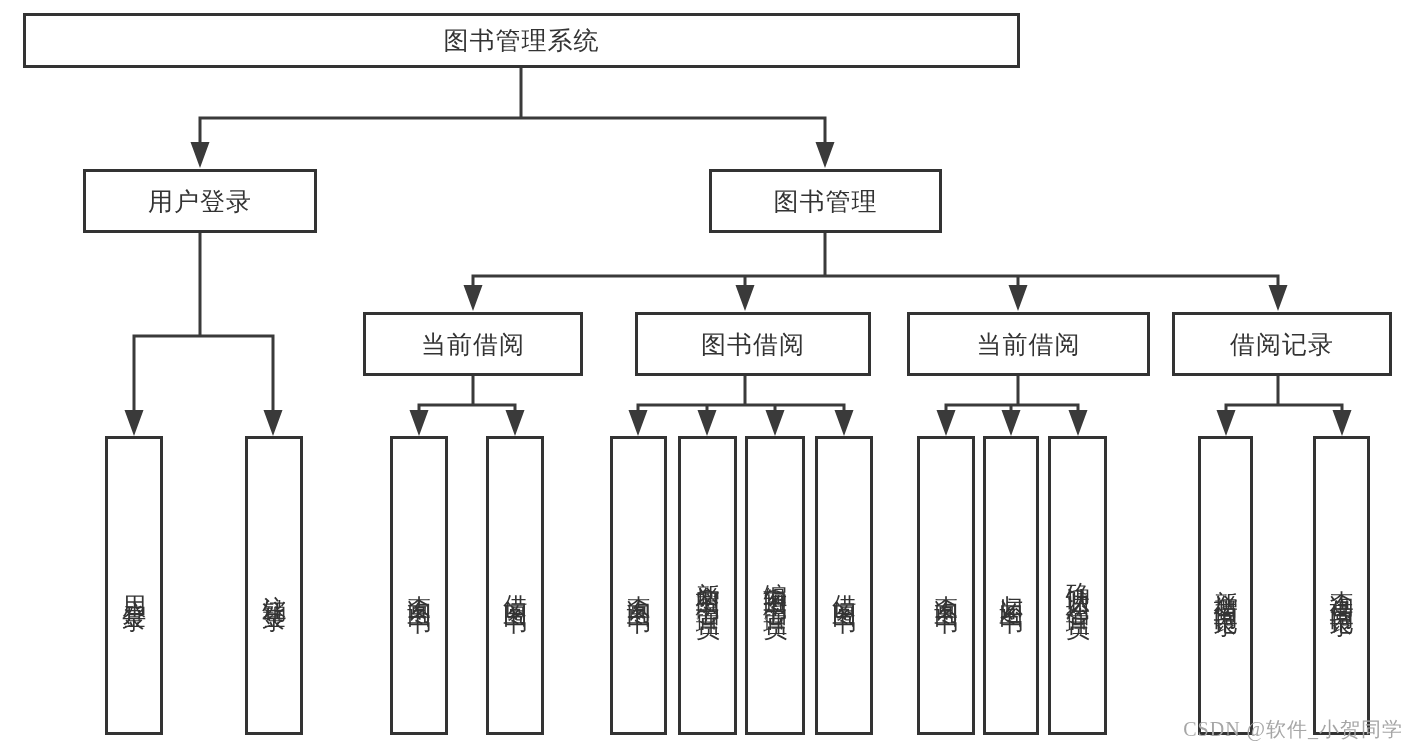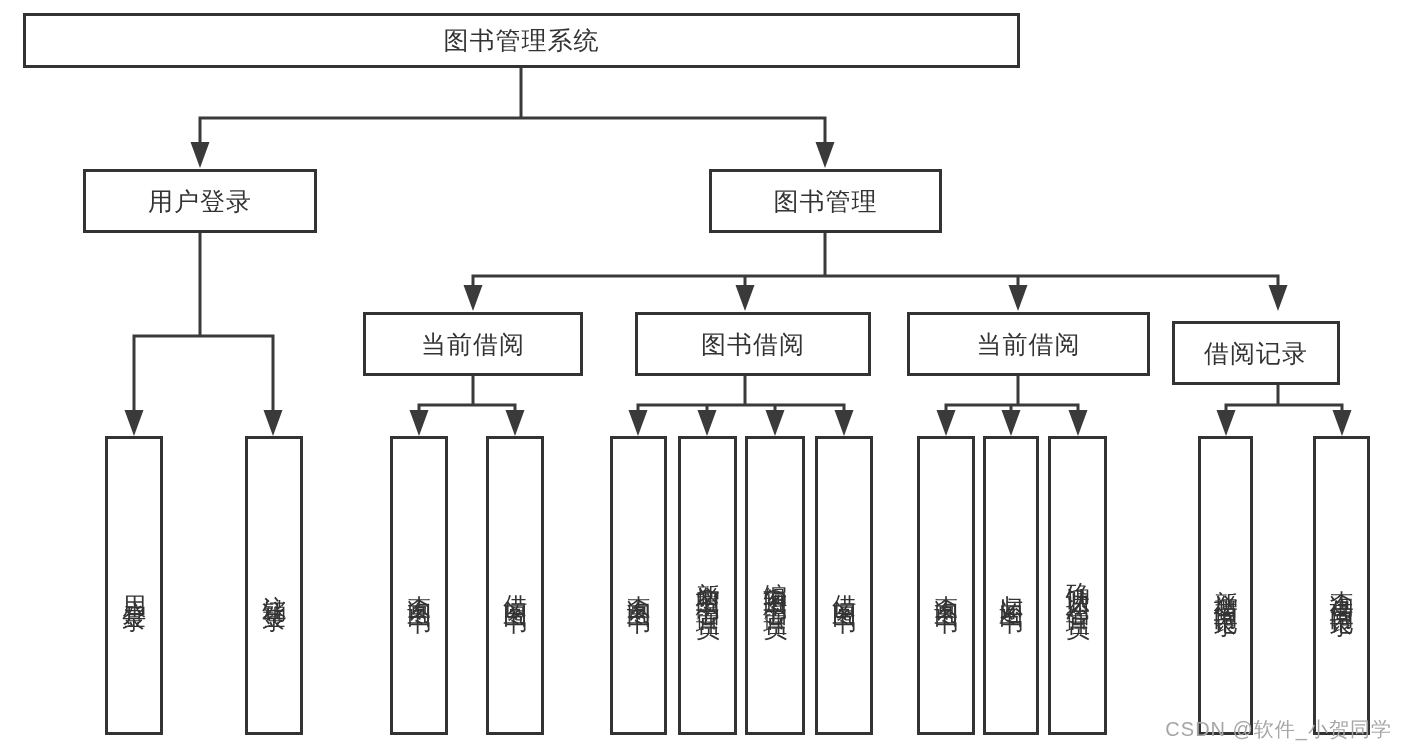--- a/index.html
+++ b/index.html
@@ -53,44 +53,45 @@
     color: #333333;
     white-space: nowrap;
   }
   
   .n-root  { left: 23px;  top: 13px;  width: 997px; height: 55px; }
   .n-l2a   { left: 83px;  top: 169px; width: 234px; height: 64px; }
   .n-l2b   { left: 709px; top: 169px; width: 233px; height: 64px; }
   .n-l3a   { left: 363px; top: 312px; width: 220px; height: 64px; }
   .n-l3b   { left: 635px; top: 312px; width: 236px; height: 64px; }
   .n-l3c   { left: 907px; top: 312px; width: 243px; height: 64px; }
-  .n-l3d   { left: 1172px;top: 321px; width: 168px; height: 64px; }
+  .n-l3d   { left: 1172px;top: 312px; width: 220px; height: 64px; }
   .leaf    { top: 436px; height: 299px; }
   .lf1  { left: 105px;  width: 58px; }
   .lf2  { left: 245px;  width: 58px; }
   .lf3  { left: 390px;  width: 58px; }
   .lf4  { left: 486px;  width: 58px; }
   .lf5  { left: 610px;  width: 57px; }
   .lf6  { left: 678px;  width: 59px; }
   .lf7  { left: 745px;  width: 60px; }
   .lf8  { left: 815px;  width: 58px; }
   .lf9  { left: 917px;  width: 58px; }
   .lf10 { left: 983px;  width: 56px; }
   .lf11 { left: 1048px; width: 59px; }
   .lf12 { left: 1198px; width: 55px; }
   .lf13 { left: 1313px; width: 57px; }
   #watermark {
     position: absolute;
-    right: 13px;
+    right: 2px;
     bottom: 4px;
     font-size: 20px;
     letter-spacing: 1px;
     color: #a6a6a6;
     z-index: 5;
     white-space: nowrap;
+    font-family: Liberation Serif, serif;
   }
 </style>
 </head>
 <body>
 
 <div id="stage">
 
   <svg id="connectors" viewBox="0 0 1405 747" xmlns="http://www.w3.org/2000/svg">
 
     <path d="M521 68 L521 118

